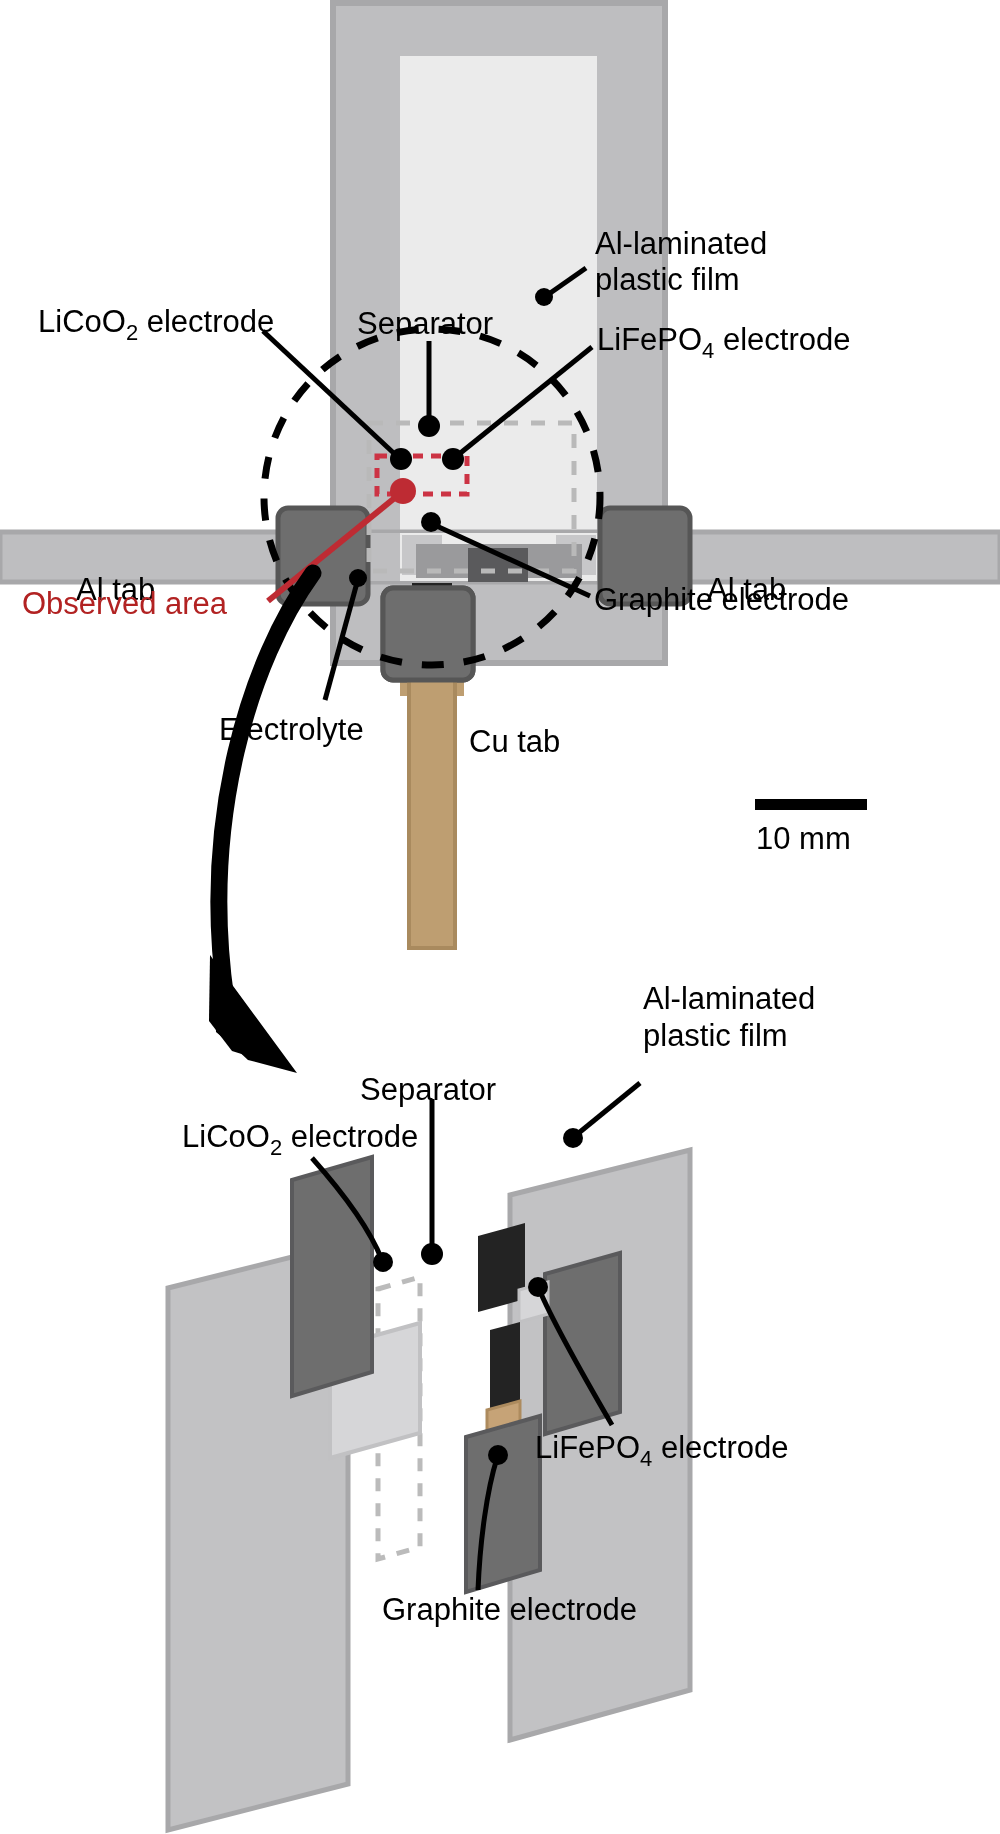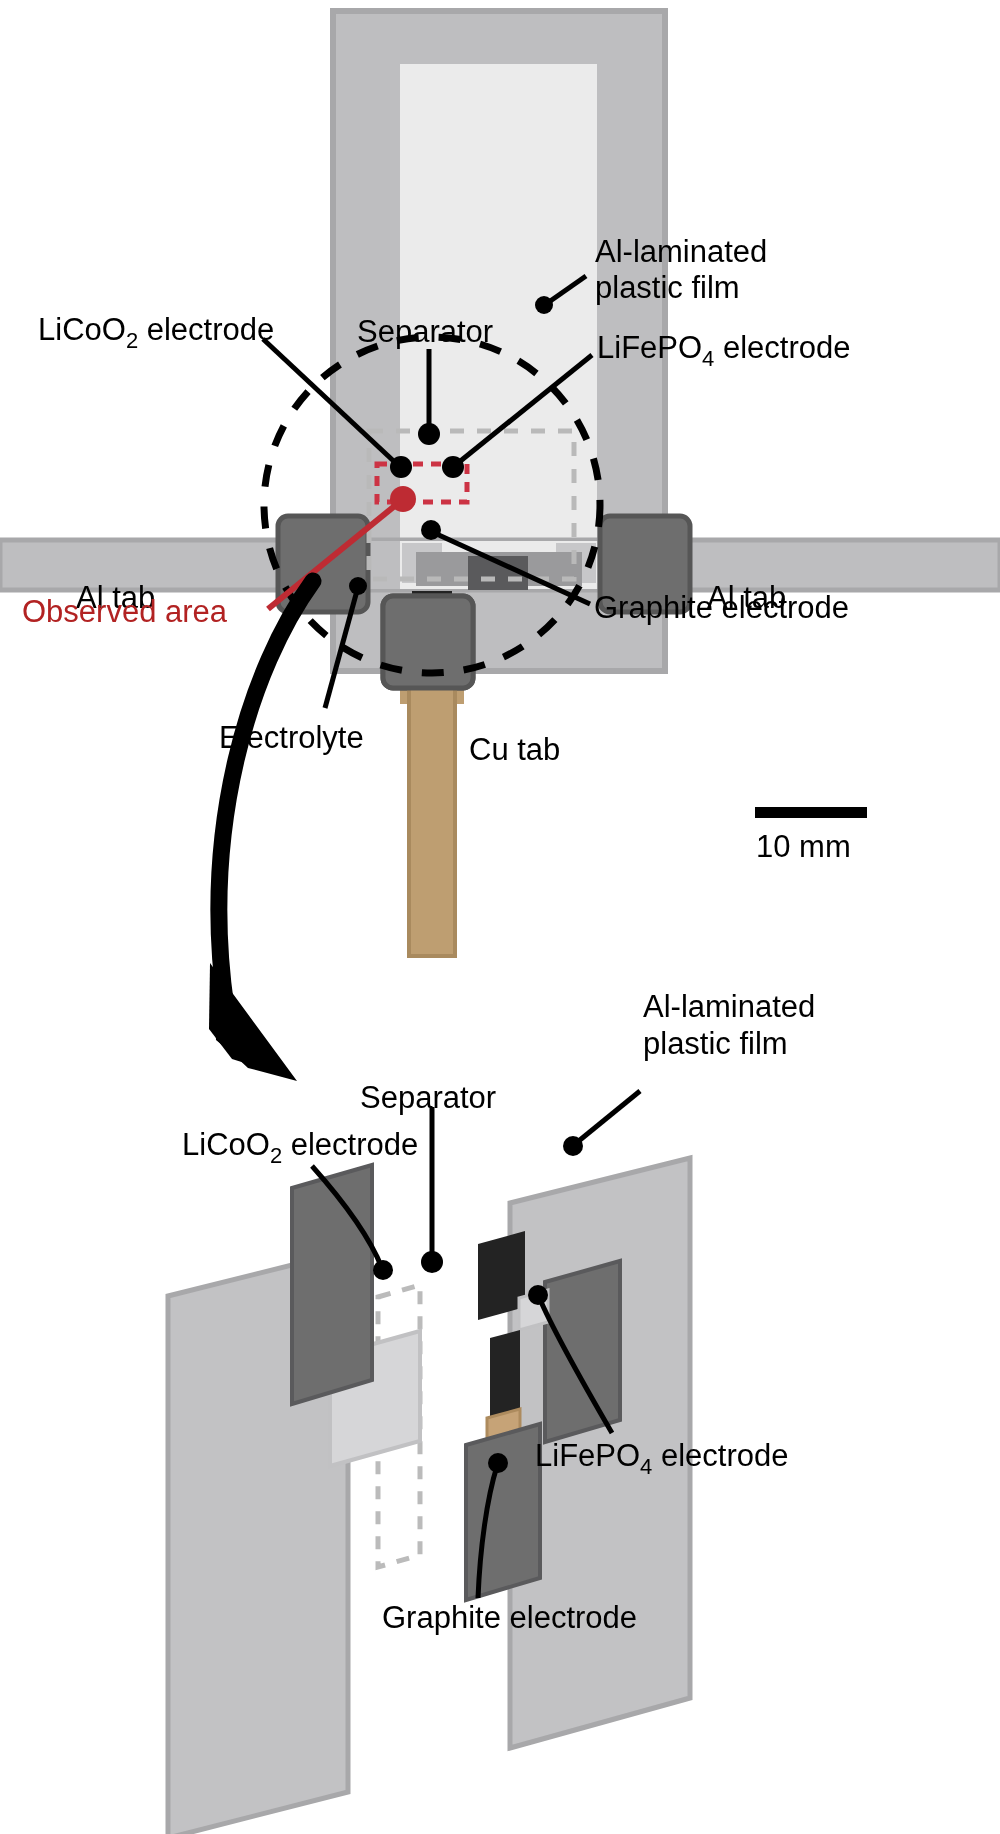--- a/index.html
+++ b/index.html
@@ -1,18 +1,18 @@
 <!DOCTYPE html>
 <html><head>
 <meta charset="utf-8">
 <style>
   html,body{margin:0;padding:0;background:#fff;}
   body{width:1000px;height:1834px;position:relative;overflow:hidden;
        font-family:"Liberation Sans","DejaVu Sans",sans-serif;}
-  #stage{position:absolute;left:0;top:0;width:1000px;height:1305px;margin-top:8px;}
+  #stage{position:absolute;left:0;top:0;width:1000px;height:1305px;}
   svg{display:block;}
   .lbl{font-family:"Liberation Sans","DejaVu Sans",sans-serif;font-size:31px;fill:#000;}
   .lbl-red{font-family:"Liberation Sans","DejaVu Sans",sans-serif;font-size:31px;fill:#B22222;}
   .sub{font-size:22px;}
 </style>
 </head>
 <body>
 
 <div id="stage">
 <svg width="1000" height="1834" viewBox="0 0 1000 1834" xmlns="http://www.w3.org/2000/svg">

